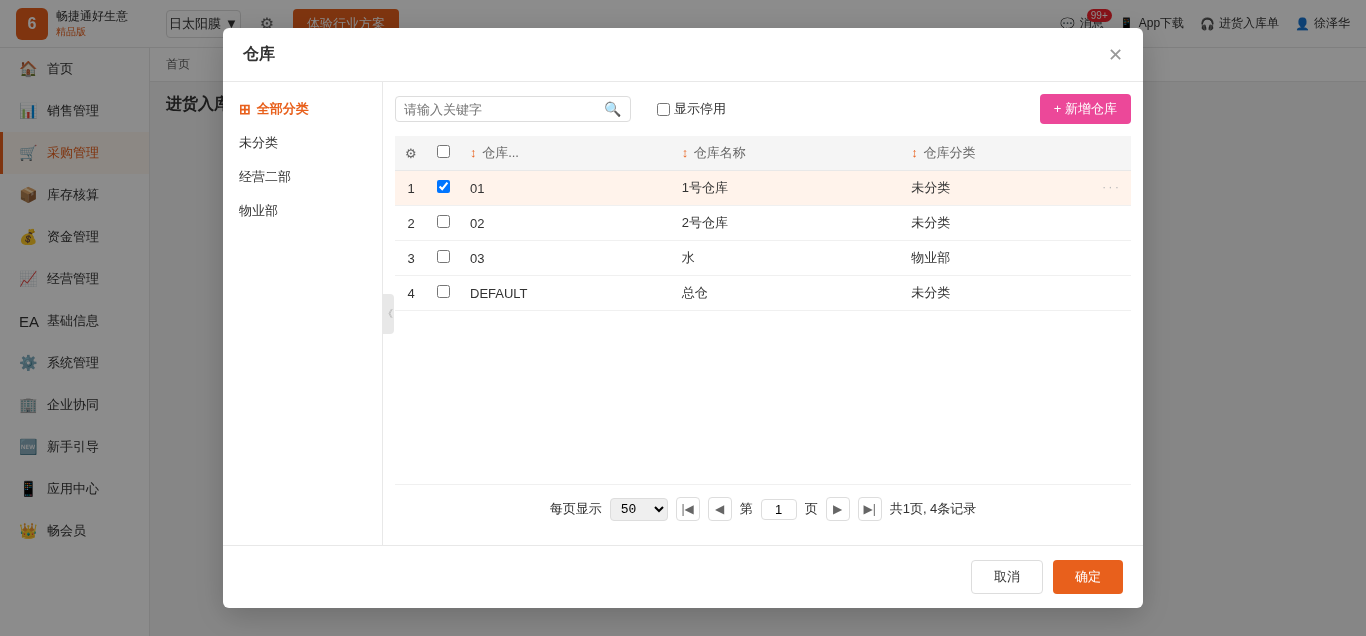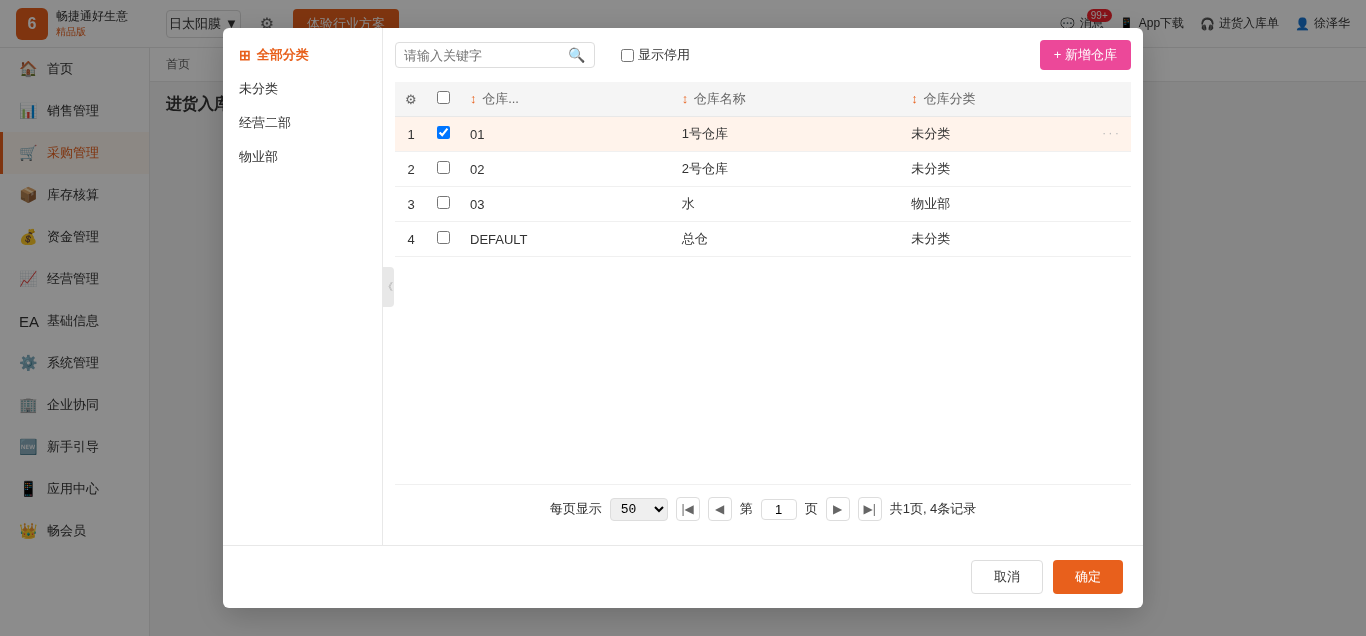--- a/index.html
+++ b/index.html
@@ -153,21 +153,21 @@
     
     .table-panel {
       flex: 1; display: flex; flex-direction: column; padding: 12px;
     }
     .table-toolbar {
       display: flex; align-items: center; gap: 10px; margin-bottom: 12px;
     }
     .search-input-wrap {
       border: 1px solid #ddd; border-radius: 4px;
       display: flex; align-items: center;
-      padding: 4px 8px; background: #fff; width: 200px;
+      padding: 4px 8px; background: #fff; width: 236px;
     }
     .search-input-wrap input {
       border: none; outline: none; font-size: 13px; width: 100%;
       color: #999;
     }
     .search-icon { color: #999; font-size: 14px; }
     .show-disabled-check {
       display: flex; align-items: center; gap: 4px; font-size: 13px; color: #333; margin-left: 16px;
     }
     .show-disabled-check input { cursor: pointer; }
@@ -326,20 +326,24 @@
     <div class="breadcrumb-bar">
       <span>首页</span>
     </div>
     <div class="page-title">进货入库单</div>
   </div>
 </div>
 
 <div class="modal-overlay">
   <div class="modal">
 
+    <div class="modal-header">
+      <span class="modal-title">仓库</span>
+      <span class="modal-close">✕</span>
+    </div>
 
     <div class="modal-body">
 
       <div class="category-panel">
         <div class="collapse-btn">《</div>
         <div class="category-item active">
           <span class="category-icon">⊞</span>
           <span>全部分类</span>
         </div>
         <div class="category-item">

